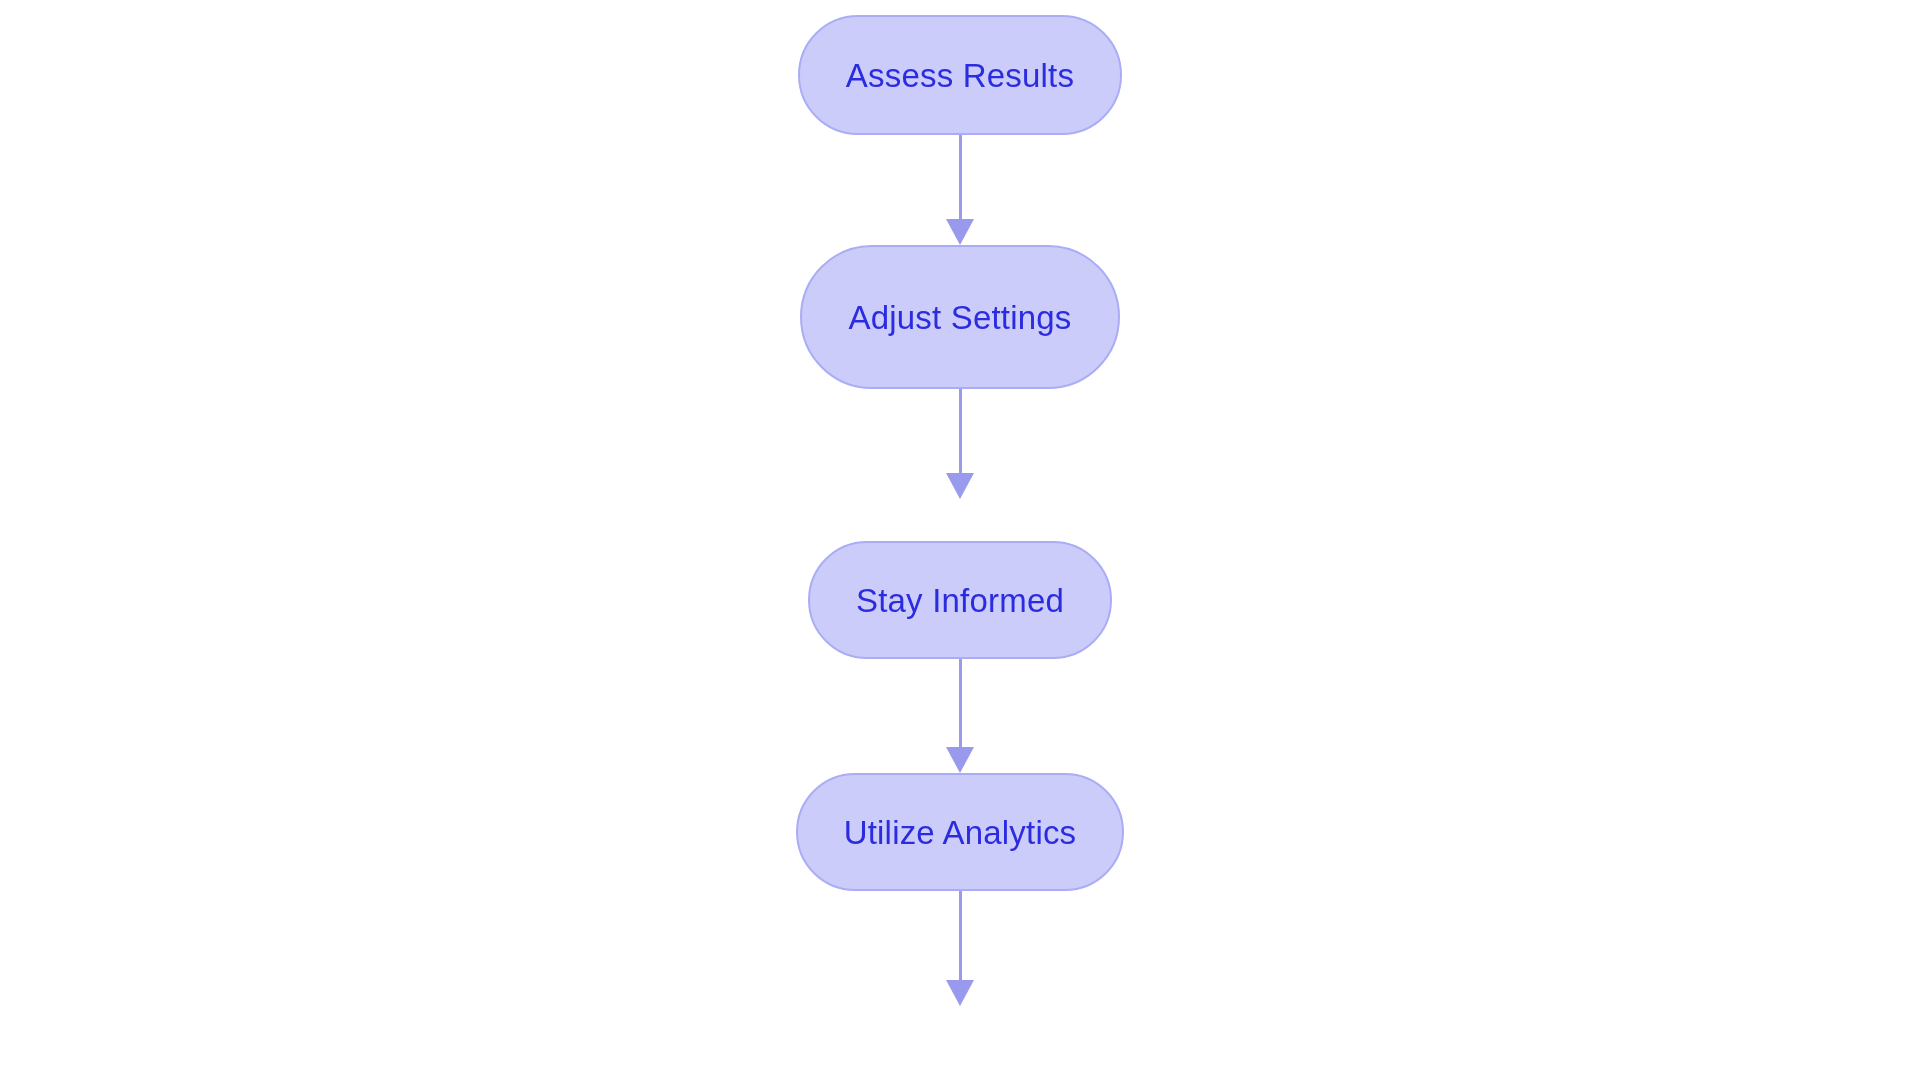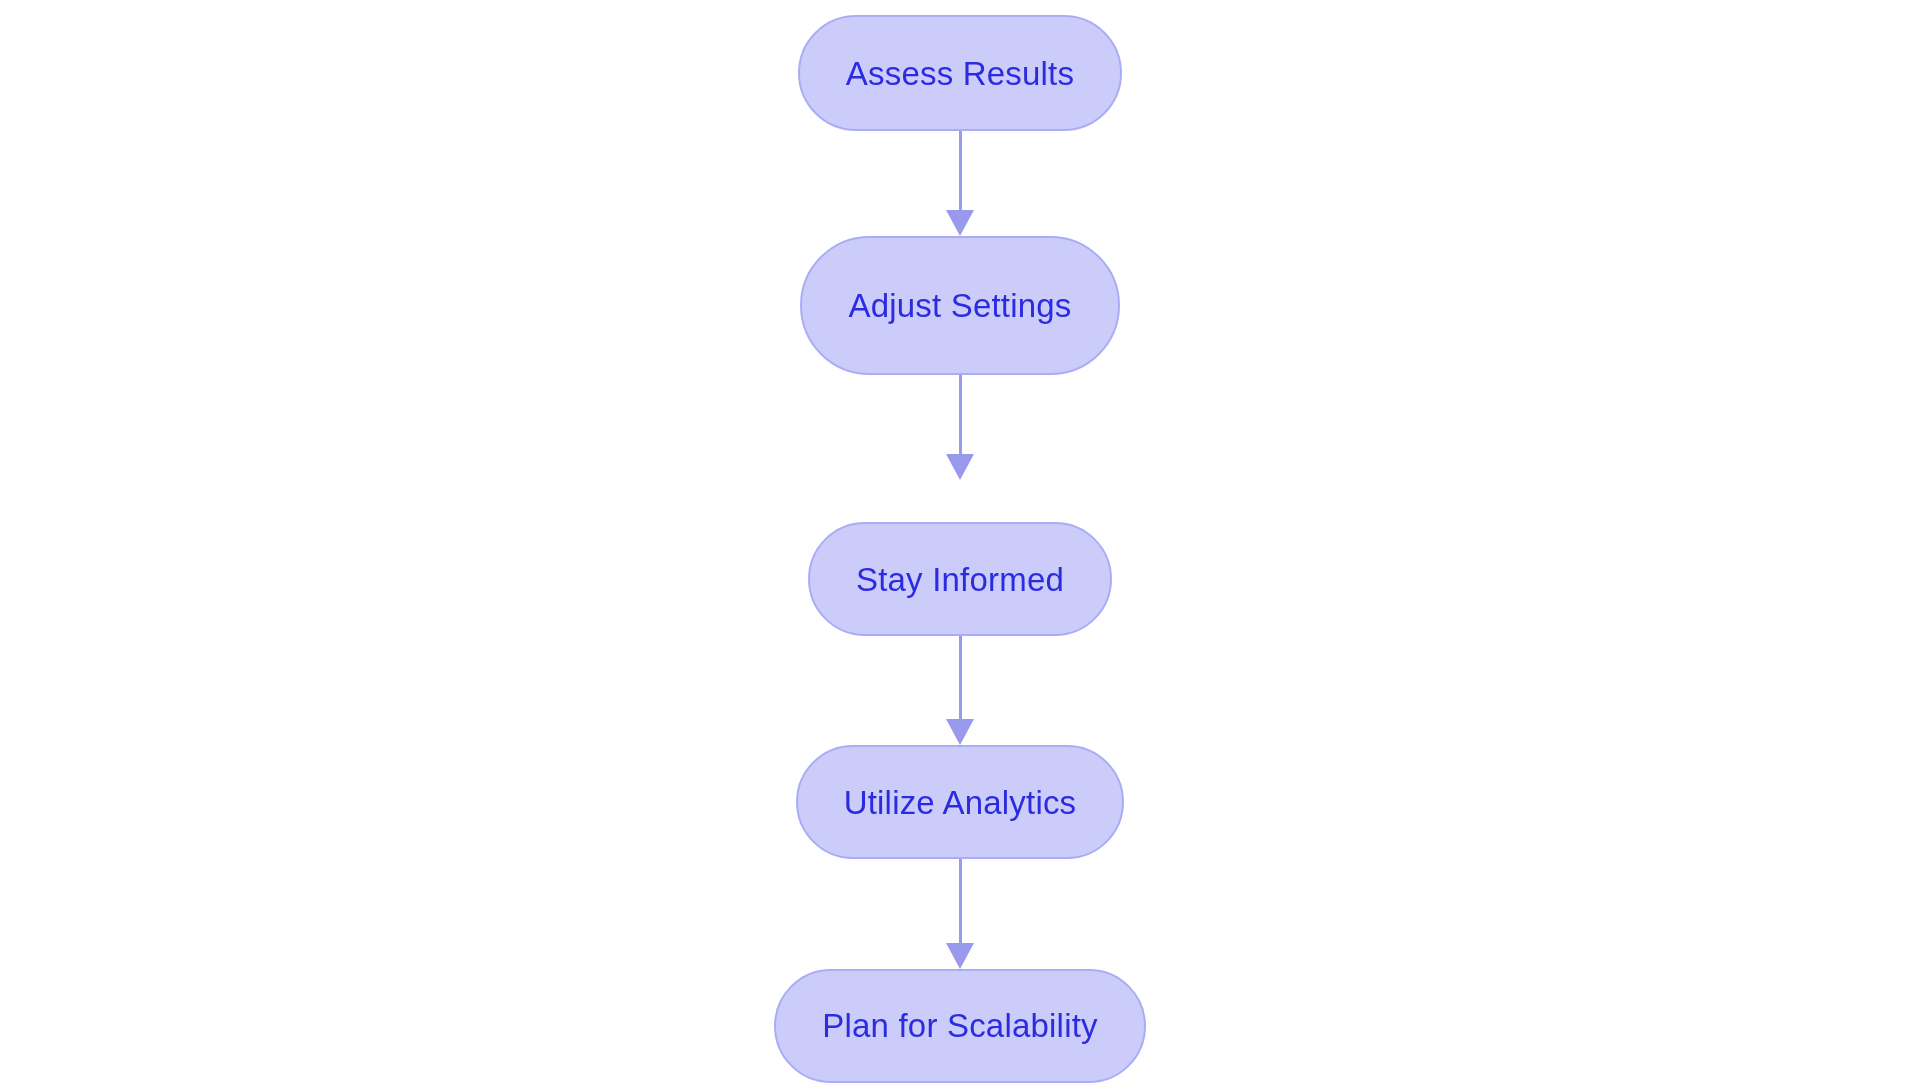--- a/index.html
+++ b/index.html
@@ -108,18 +108,15 @@
 
     <div class="node" style="height:118px;">
       <span class="node-label">Utilize Analytics</span>
     </div>
 
     <div class="connector" style="height:115px;">
       <div class="connector-line"></div>
       <div class="connector-head"></div>
     </div>
 
-    <div class="node" style="height:118px;">
-      <span class="node-label">Plan for Scalability</span>
-    </div>
 
   </div>
 </div>
 
 </body></html>

